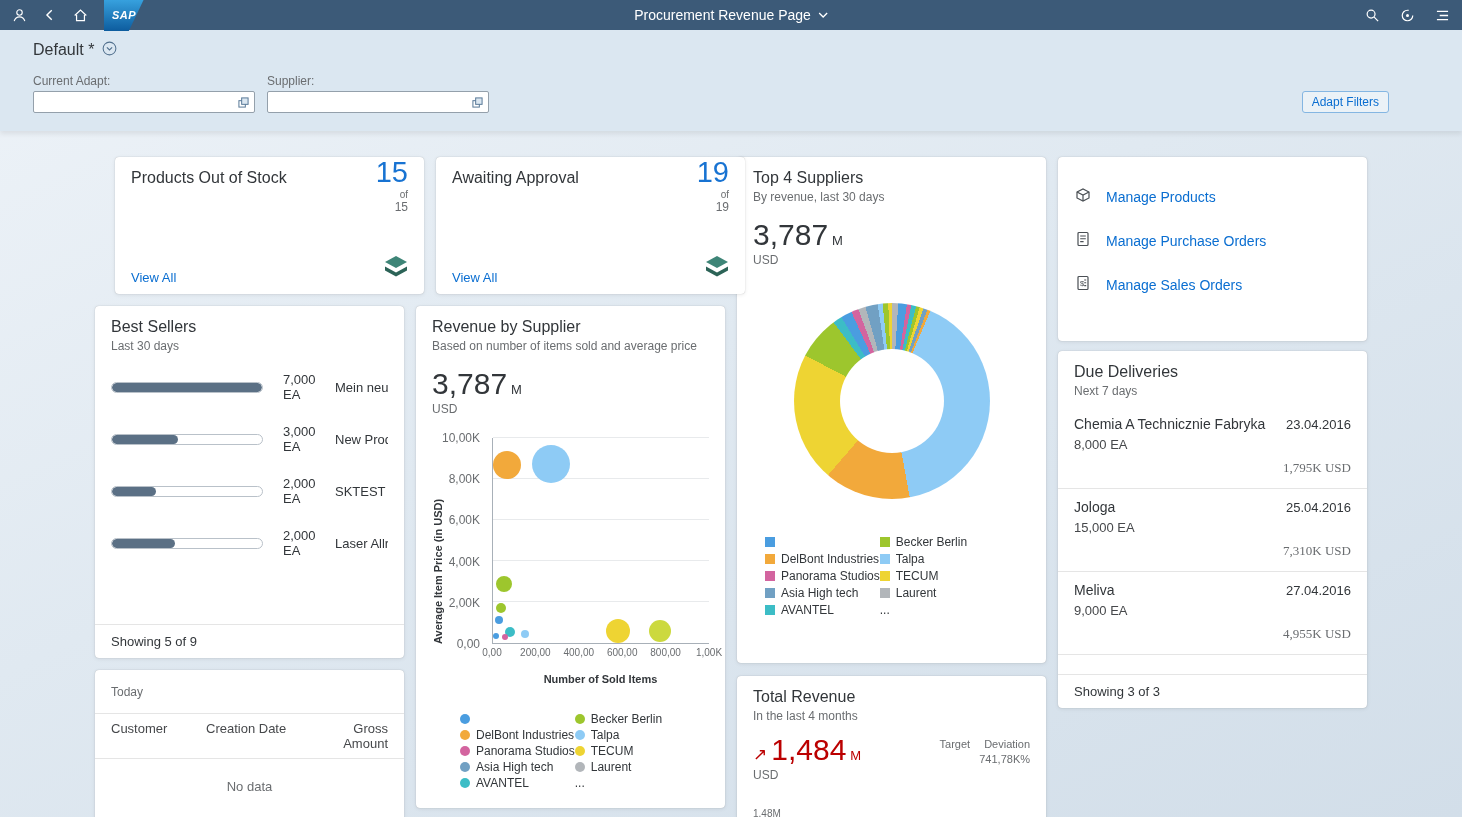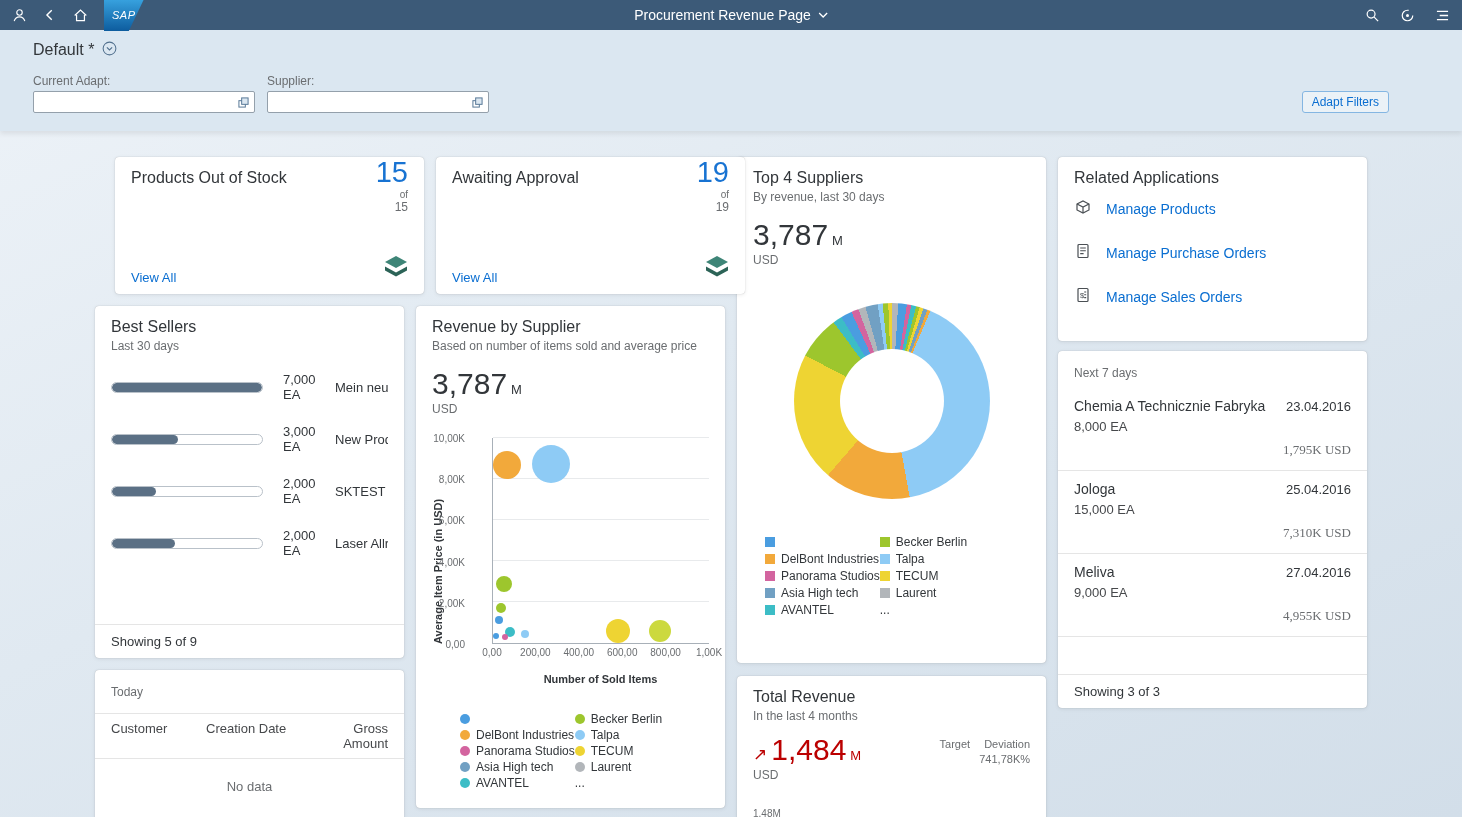--- a/index.html
+++ b/index.html
@@ -10,21 +10,21 @@
     background:linear-gradient(155deg,#eef3f8 0%,#e0e9f1 45%,#d2dee9 100%);
     color:#32363a;
   }
   
   .shell { height:30px; background:#3c5a78; display:flex; align-items:center; padding:0 12px; position:relative; color:#fff; }
   .shell-left { display:flex; align-items:center; gap:16px; }
   .shell-center { position:absolute; left:50%; transform:translateX(-50%); display:flex; align-items:center; gap:7px; font-size:14px; cursor:pointer; }
   .shell-right { margin-left:auto; display:flex; align-items:center; gap:20px; }
   .shell svg { display:block; }
   .sap-logo { height:32px; width:40px; background:linear-gradient(180deg,#38a3e0,#0d5c9e); clip-path:polygon(0 0,100% 0,62% 100%,0 100%);
-    color:#fff; font-size:11px; font-weight:normal; font-style:italic; display:flex; align-items:center; padding-left:8px; letter-spacing:.5px; }
+    color:#fff; font-size:11px; font-weight:bold; font-style:italic; display:flex; align-items:center; padding-left:8px; letter-spacing:.5px; }
   .icon-btn { cursor:pointer; display:flex; align-items:center; }
 
   
   .filter-area { background:#dbe7f1; padding:10px 33px 18px; box-shadow:0 3px 5px rgba(0,0,0,.08); }
   .variant-row { display:flex; align-items:center; gap:8px; font-size:16px; color:#32363a; height:20px; cursor:pointer; }
   .filters-row { display:flex; align-items:flex-end; margin-top:14px; }
   .filter-field { margin-right:12px; }
   .filter-field .flabel { display:block; font-size:12px; color:#6a6d70; margin-bottom:3px; }
   .input-wrap { width:222px; height:22px; background:#fff; border:1px solid #94a0ab; border-radius:2px; display:flex; align-items:center; }
   .input-wrap input { flex:1; min-width:0; border:none; outline:none; height:100%; padding:0 6px; font-size:12px; background:transparent; font-family:inherit; }
@@ -99,21 +99,21 @@
   .nso-c1 { width:95px; }
   .nso-c2 { width:105px; }
   .nso-c3 { flex:1; text-align:right; }
   .nso-empty { text-align:center; padding:20px 0; font-size:13px; color:#6a6d70; }
 
   
   .rev-card { height:502px; margin-top:12px; padding:12px 16px; }
   .chart-wrap { display:flex; margin:22px 0 0 0; }
   .y-label { writing-mode:vertical-rl; transform:rotate(180deg); font-size:11px; font-weight:bold; color:#32363a; height:206px; display:flex; align-items:center; margin-right:1px; }
   .y-ticks { position:relative; width:40px; height:206px; margin-right:7px; }
-  .y-tick { position:absolute; right:20px; transform:translateY(50%); font-size:10px; color:#6a6d70; }
+  .y-tick { position:absolute; right:5px; transform:translateY(50%); font-size:12px; color:#6a6d70; }
   .plot-col { flex:1; }
   .plot { position:relative; height:206px; border-left:1px solid #a8b0b8; border-bottom:1px solid #a8b0b8; }
   .gridline { position:absolute; left:0; right:0; height:1px; background:#e8eaec; }
   .bubble { position:absolute; border-radius:50%; transform:translate(-50%,-50%); }
   .x-ticks { position:relative; height:14px; margin-top:3px; }
   .x-tick { position:absolute; transform:translateX(-50%); font-size:10px; color:#6a6d70; white-space:nowrap; }
   .x-label { text-align:center; font-size:11px; font-weight:bold; color:#32363a; margin-top:12px; }
   .bubble-legend { margin:26px 0 0 28px; grid-template-rows:repeat(5,16px); }
 
   
@@ -471,21 +471,20 @@
           <span>Deviation</span>
         </div>
         <div class="tr-side-val">741,78K%</div>
       </div>
       <div class="tr-axis-frag">1,48M</div>
     </div>
   </div>
 
   <div class="col">
     <div class="card related-card">
-      <div class="card-title">Related Applications</div>
       <div class="app-row">
         <span>
           <svg width="18" height="18" viewBox="0 0 18 18">
               <path d="M3 6 9 3l6 3v6l-6 3-6-3z" fill="none" stroke="#4a4f54" stroke-width="1.2"></path>
               <path d="M3 6l6 3 6-3M9 9v6" fill="none" stroke="#4a4f54" stroke-width="1.2"></path>
             </svg>
         </span>
         <a class="link app-link">Manage Products</a>
       </div>
       <div class="app-row">
@@ -504,20 +503,21 @@
               <text x="6" y="11.5" font-size="7.5" fill="#4a4f54" font-family="Liberation Sans, sans-serif">$</text>
               <path d="M10.2 6h2M10.2 8.8h2M10.2 11.6h2" stroke="#4a4f54" stroke-width="1.1"></path>
             </svg>
         </span>
         <a class="link app-link">Manage Sales Orders</a>
       </div>
     </div>
 
     <div class="card due-card">
       <div class="due-head">
+        <div class="card-title">Due Deliveries</div>
         <div class="card-sub">Next 7 days</div>
       </div>
       <div class="due-item">
         <div class="due-r1">
           <span class="due-name">Chemia A Technicznie Fabryka</span>
           <span class="due-date">23.04.2016</span>
         </div>
         <div class="due-qty">8,000 EA</div>
         <div class="due-amt">1,795K USD</div>
       </div>

